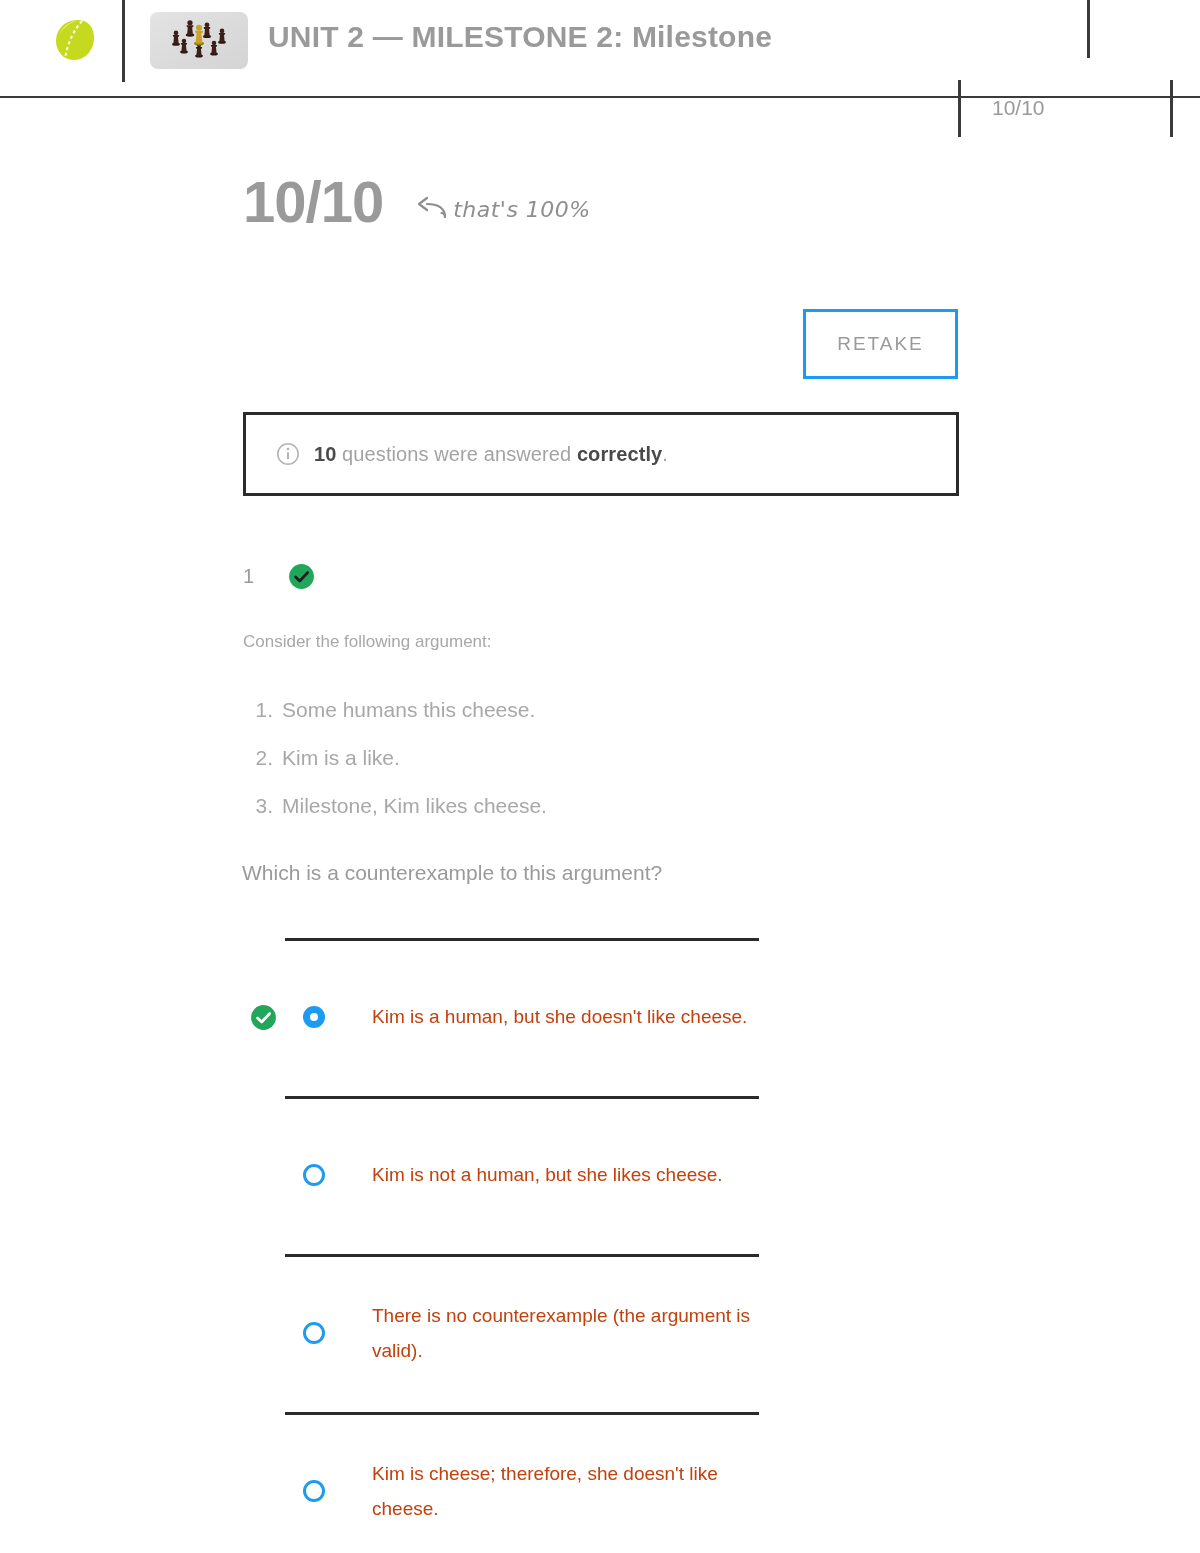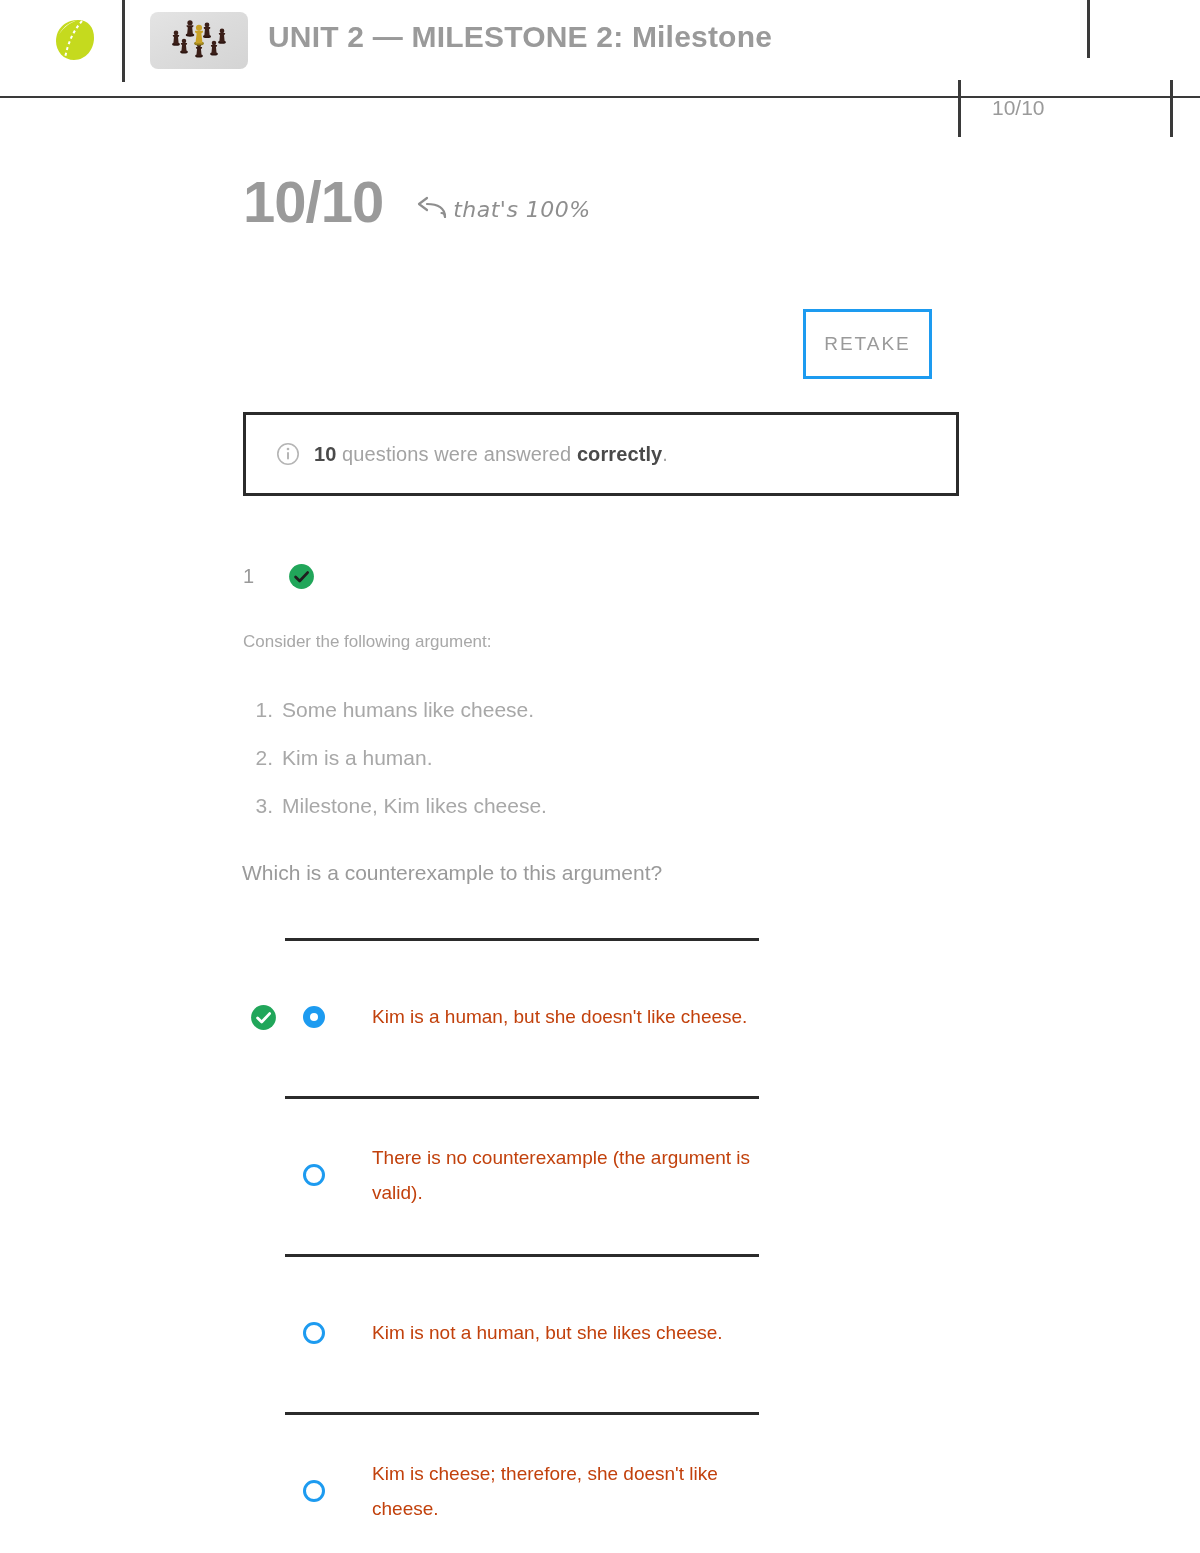--- a/index.html
+++ b/index.html
@@ -109,21 +109,21 @@
     color: #8e8e8e;
     font-style: italic;
     font-family: "DejaVu Sans", sans-serif;
     letter-spacing: 0.5px;
   }
 
   .retake-btn {
     position: absolute;
     left: 803px;
     top: 211px;
-    width: 129px;
+    width: 155px;
     height: 70px;
     box-sizing: border-box;
     border: 3px solid #1d9bf0;
     background: #fff;
     color: #9a9a9a;
     font-family: "Liberation Sans", sans-serif;
     font-size: 19px;
     letter-spacing: 2px;
     cursor: pointer;
     display: flex;
@@ -384,25 +384,25 @@
         <path d="M7.6 13.9 L11.7 18 L19.6 9.6" stroke="#1f1f1f" stroke-width="2.8" fill="none" stroke-linecap="round" stroke-linejoin="round"></path>
       </svg>
     </span>
   </div>
 
   <div class="q-intro">Consider the following argument:</div>
 
   <ul class="q-list">
     <li>
       <span class="li-num">1.</span>
-      <span>Some humans like cheese.</span>
+      <span>Some humans this cheese.</span>
     </li>
     <li>
       <span class="li-num">2.</span>
-      <span>Kim is a human.</span>
+      <span>Kim is a like.</span>
     </li>
     <li>
       <span class="li-num">3.</span>
       <span>Milestone, Kim likes cheese.</span>
     </li>
   </ul>
 
   <div class="q-prompt">Which is a counterexample to this argument?</div>
 
   <div class="options">
@@ -425,34 +425,34 @@
 
     <div class="option">
       <div class="opt-rule"></div>
       <div class="opt-body">
         <div class="opt-correct">
           <span class="spacer-badge"></span>
         </div>
         <div class="opt-radio-cell">
           <span class="radio-outer"></span>
         </div>
-        <div class="opt-text">There is no counterexample (the argument is valid).</div>
+        <div class="opt-text">Kim is not a human, but she likes cheese.</div>
       </div>
     </div>
 
     <div class="option">
       <div class="opt-rule"></div>
       <div class="opt-body">
         <div class="opt-correct">
           <span class="spacer-badge"></span>
         </div>
         <div class="opt-radio-cell">
           <span class="radio-outer"></span>
         </div>
-        <div class="opt-text">Kim is not a human, but she likes cheese.</div>
+        <div class="opt-text">There is no counterexample (the argument is valid).</div>
       </div>
     </div>
 
     <div class="option">
       <div class="opt-rule"></div>
       <div class="opt-body">
         <div class="opt-correct">
           <span class="spacer-badge"></span>
         </div>
         <div class="opt-radio-cell">

